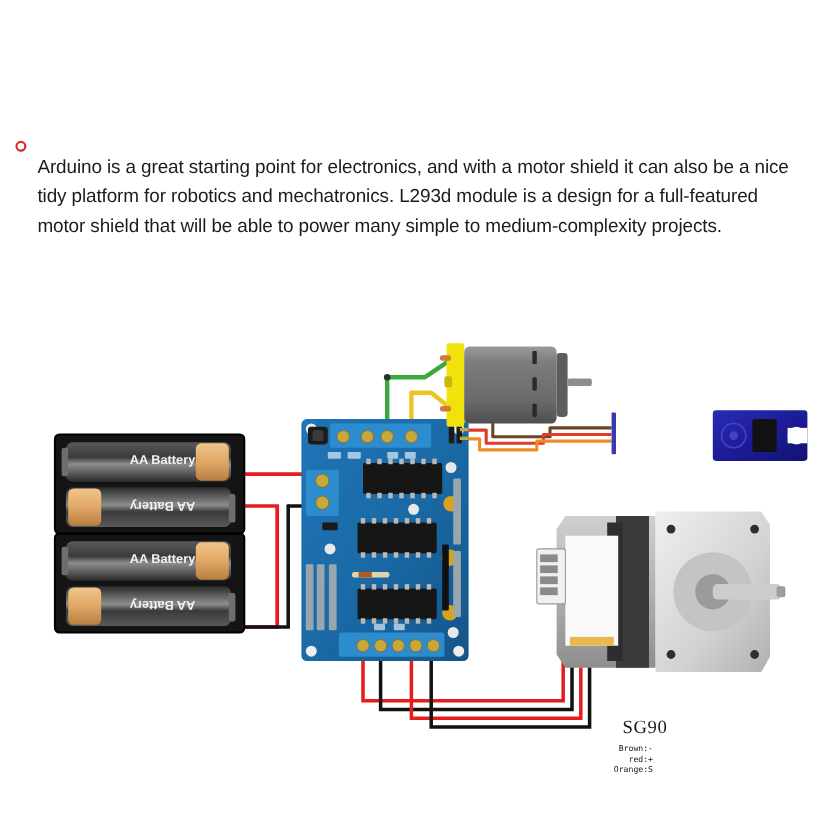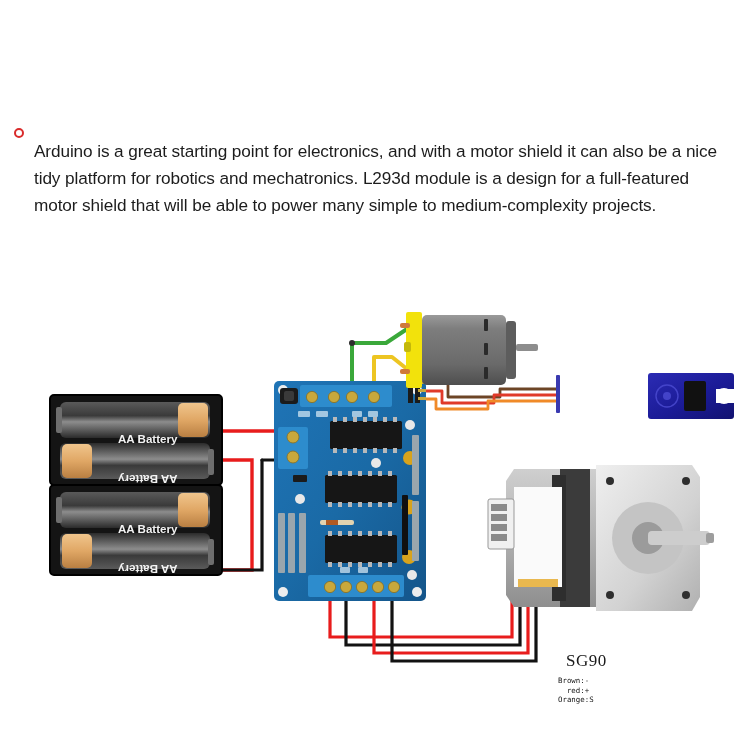--- a/index.html
+++ b/index.html
@@ -67,31 +67,31 @@
     font-size: 17px;
     letter-spacing: 0.5px;
   }
   .wire-key {
     position: absolute;
     font-family: "DejaVu Sans Mono", monospace;
     font-size: 7.4px;
     line-height: 9.6px;
     color: #141414;
     white-space: pre;
+    text-align: right;
   }
   .wire-key.servo { left: 558px; top: 391px; }
   .batt-label {
     position: absolute;
     font-family: "Liberation Sans", sans-serif;
     font-weight: bold;
     font-size: 11.6px;
     color: #f2f2f2;
     white-space: pre;
     pointer-events: none;
-    margin-top: 20px;
   }
 </style>
 </head>
 <body>
 
 <div id="page">
 
   <div class="desc-block">
     <span class="bullet-ring"></span>
     <p class="desc-text">Arduino is a great starting point for electronics, and with a motor shield it can also be a nice tidy platform for robotics and mechatronics. L293d module is a design for a full-featured motor shield that will be able to power many simple to medium-complexity projects.</p>

